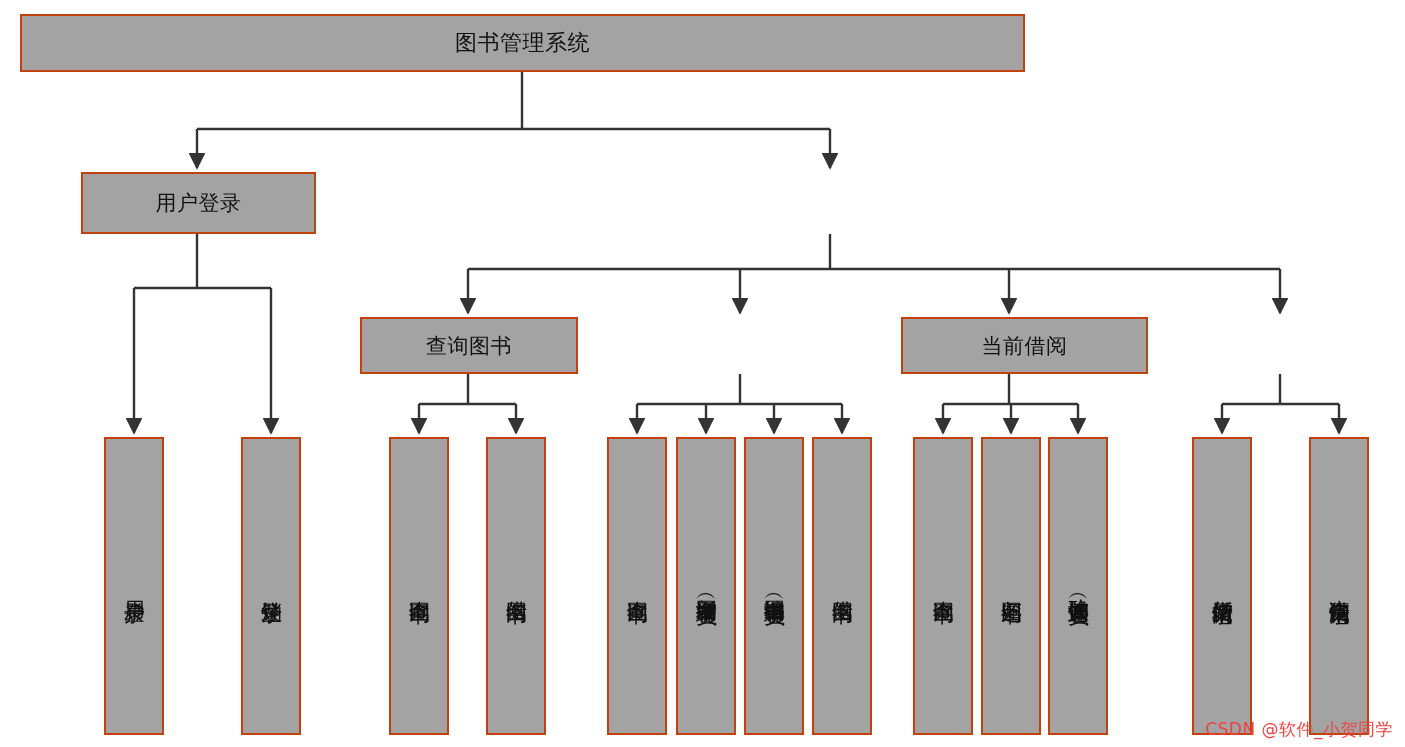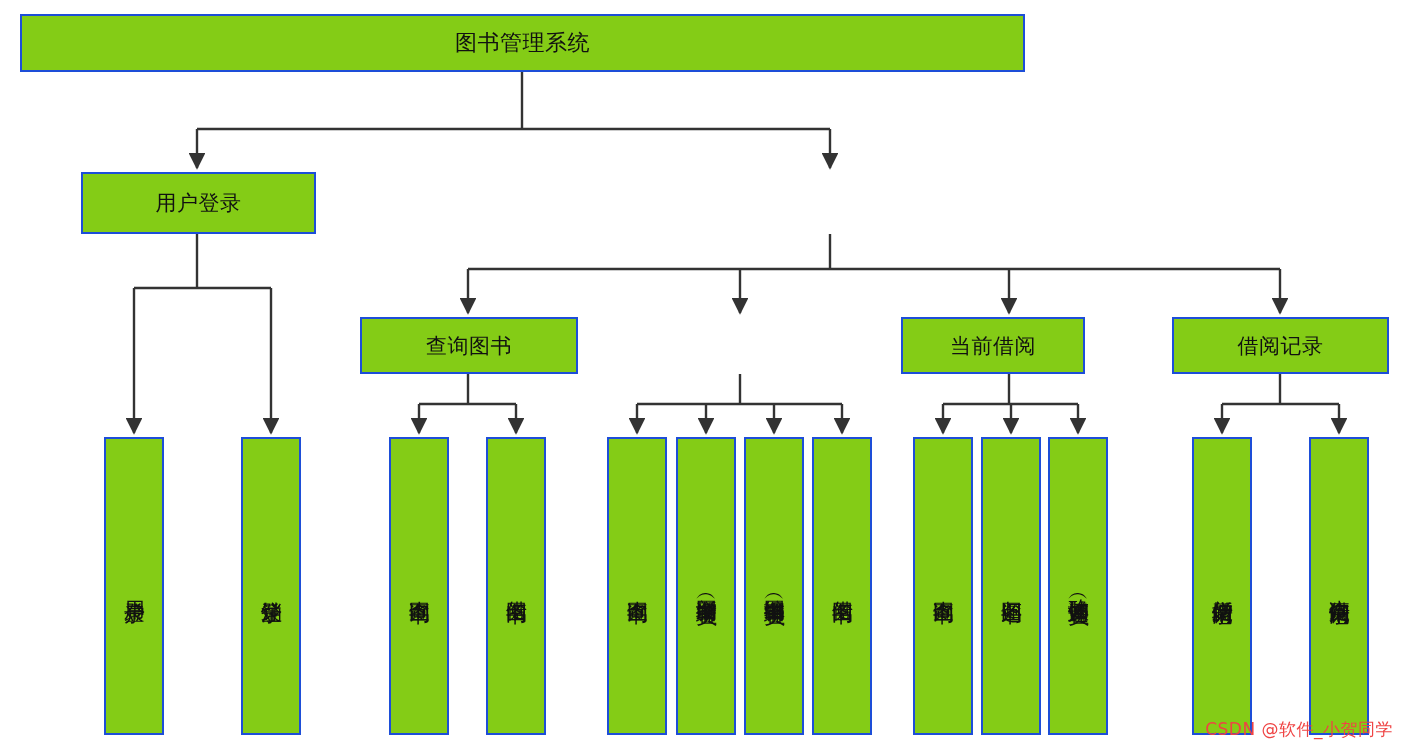--- a/index.html
+++ b/index.html
@@ -21,22 +21,22 @@
   #diagram-svg {
     position: absolute;
     left: 0;
     top: 0;
     width: 1405px;
     height: 747px;
   }
   .node {
     position: absolute;
     box-sizing: border-box;
-    background: #84cc16;
-    border: 2px solid #1d4ed8;
+    background: #a3a3a3;
+    border: 2px solid #c2410c;
     display: flex;
     align-items: center;
     justify-content: center;
     color: #111111;
   }
   .node-h {
     font-size: 21px;
     letter-spacing: 0.5px;
     white-space: nowrap;
   }
@@ -131,27 +131,24 @@
   <div class="node node-h" style="left:81px; top:172px; width:235px; height:62px;">
     <span>用户登录</span>
   </div>
 
 
   <div class="node node-h" style="left:360px; top:317px; width:218px; height:57px;">
     <span>查询图书</span>
   </div>
 
 
-  <div class="node node-h" style="left:901px; top:317px; width:184px; height:57px;">
+  <div class="node node-h" style="left:901px; top:317px; width:247px; height:57px;">
     <span>当前借阅</span>
   </div>
 
-  <div class="node node-h" style="left:1172px; top:317px; width:217px; height:57px;">
-    <span>借阅记录</span>
-  </div>
 
   <div class="node node-v" style="left:104px; top:437px; width:60px; height:298px;">
     <span class="vlabel">用户登录</span>
   </div>
   <div class="node node-v" style="left:241px; top:437px; width:60px; height:298px;">
     <span class="vlabel">注销登录</span>
   </div>
 
   <div class="node node-v" style="left:389px; top:437px; width:60px; height:298px;">
     <span class="vlabel">查询图书</span>

